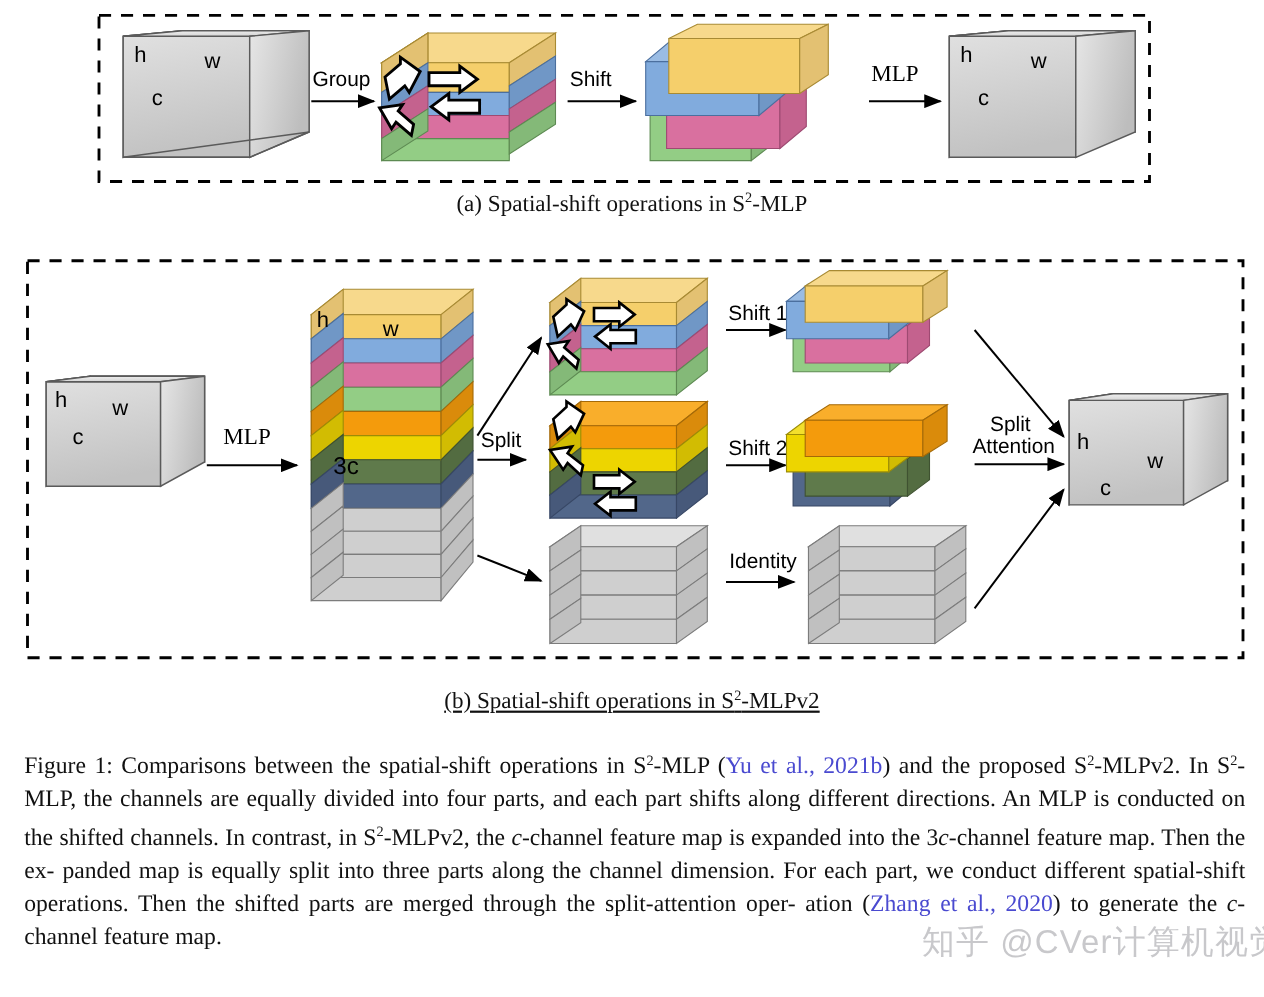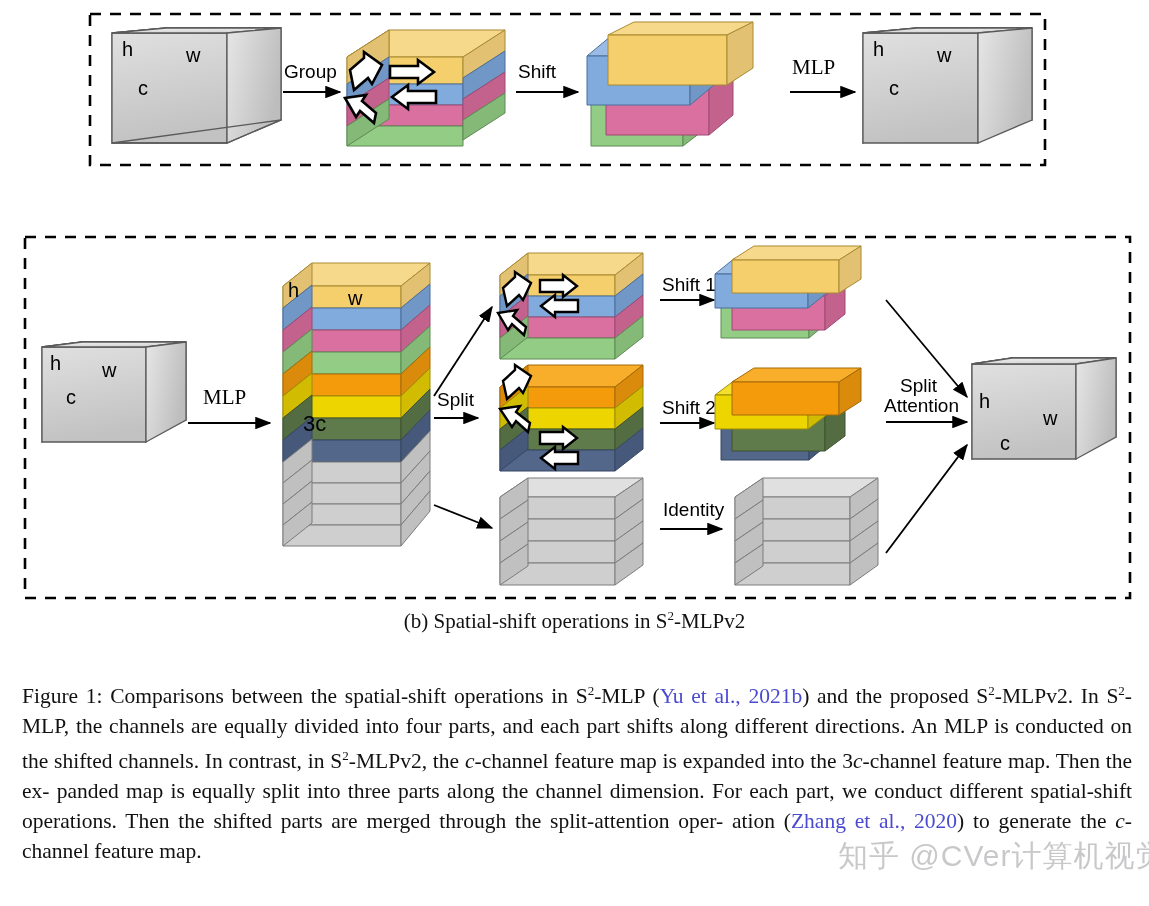--- a/index.html
+++ b/index.html
@@ -4,21 +4,21 @@
 <style>
   html,body{margin:0;padding:0;background:#ffffff;}
   body{width:1149px;height:906px;position:relative;overflow:hidden;
        font-family:"Liberation Sans",sans-serif;color:#000;}
   .fig{position:absolute;left:0;top:0;width:1149px;height:906px;}
   svg.diagram{position:absolute;left:0;top:0;width:1149px;height:660px;}
 
   .panel-cap{position:absolute;width:100%;text-align:center;
      font-family:"Liberation Serif",serif;font-size:21px;color:#111;}
   #cap-a{top:172px;}
-  #cap-b{top:608px;}
+  #cap-b{top:624px;text-decoration:underline;}
   .sup{font-size:13px;vertical-align:super;}
 
   #figure-caption{position:absolute;left:22px;top:676px;width:1110px;
      font-family:"Liberation Serif",serif;font-size:21.5px;line-height:30px;
      color:#111;text-align:justify;text-justify:inter-word;}
   #figure-caption .cite{color:#4a4ad0;}
   #figure-caption .ital{font-style:italic;}
 
   #watermark{position:absolute;left:838px;top:836px;
      font-family:"Liberation Sans",sans-serif;font-size:30px;
@@ -358,20 +358,23 @@
     <polygon points="972,364 1012,358 1012,437 972,459" fill="url(#graySide)" stroke="#5a5a5a" stroke-width="1.3"></polygon>
     <polygon points="972,364 1076,364 1076,459 972,459" fill="url(#grayFront)" stroke="#5a5a5a" stroke-width="1.3"></polygon>
     <polygon points="972,364 1012,358 1116,358 1076,364" fill="url(#grayTop)" stroke="#5a5a5a" stroke-width="1.3"></polygon>
     <polygon points="1076,364 1116,358 1116,437 1076,459" fill="url(#graySide)" stroke="#5a5a5a" stroke-width="1.3"></polygon>
   </g>
   <text x="979" y="408" font-size="20" font-family="Liberation Sans, sans-serif" fill="#000">h</text>
   <text x="1043" y="425" font-size="20" font-family="Liberation Sans, sans-serif" fill="#000">w</text>
   <text x="1000" y="450" font-size="20" font-family="Liberation Sans, sans-serif" fill="#000">c</text>
 </svg>
 
+<div class="panel-cap" id="cap-a">
+  <span>(a)  Spatial-shift operations in S</span><span class="sup">2</span><span>-MLP</span>
+</div>
 
 <div class="panel-cap" id="cap-b">
   <span>(b)  Spatial-shift operations in S</span><span class="sup">2</span><span>-MLPv2</span>
 </div>
 
 <div id="figure-caption">
   <span>Figure 1: Comparisons between the spatial-shift operations in S</span><span class="sup">2</span><span>-MLP (</span><span class="cite">Yu et al., 2021b</span><span>) and the</span>
   <span>proposed S</span><span class="sup">2</span><span>-MLPv2.  In S</span><span class="sup">2</span><span>-MLP, the channels are equally divided into four parts, and each part</span>
   <span>shifts along different directions.   An MLP is conducted on the shifted channels.   In contrast, in</span>
   <span>S</span><span class="sup">2</span><span>-MLPv2, the </span><span class="ital">c</span><span>-channel feature map is expanded into the 3</span><span class="ital">c</span><span>-channel feature map.  Then the ex-</span>

